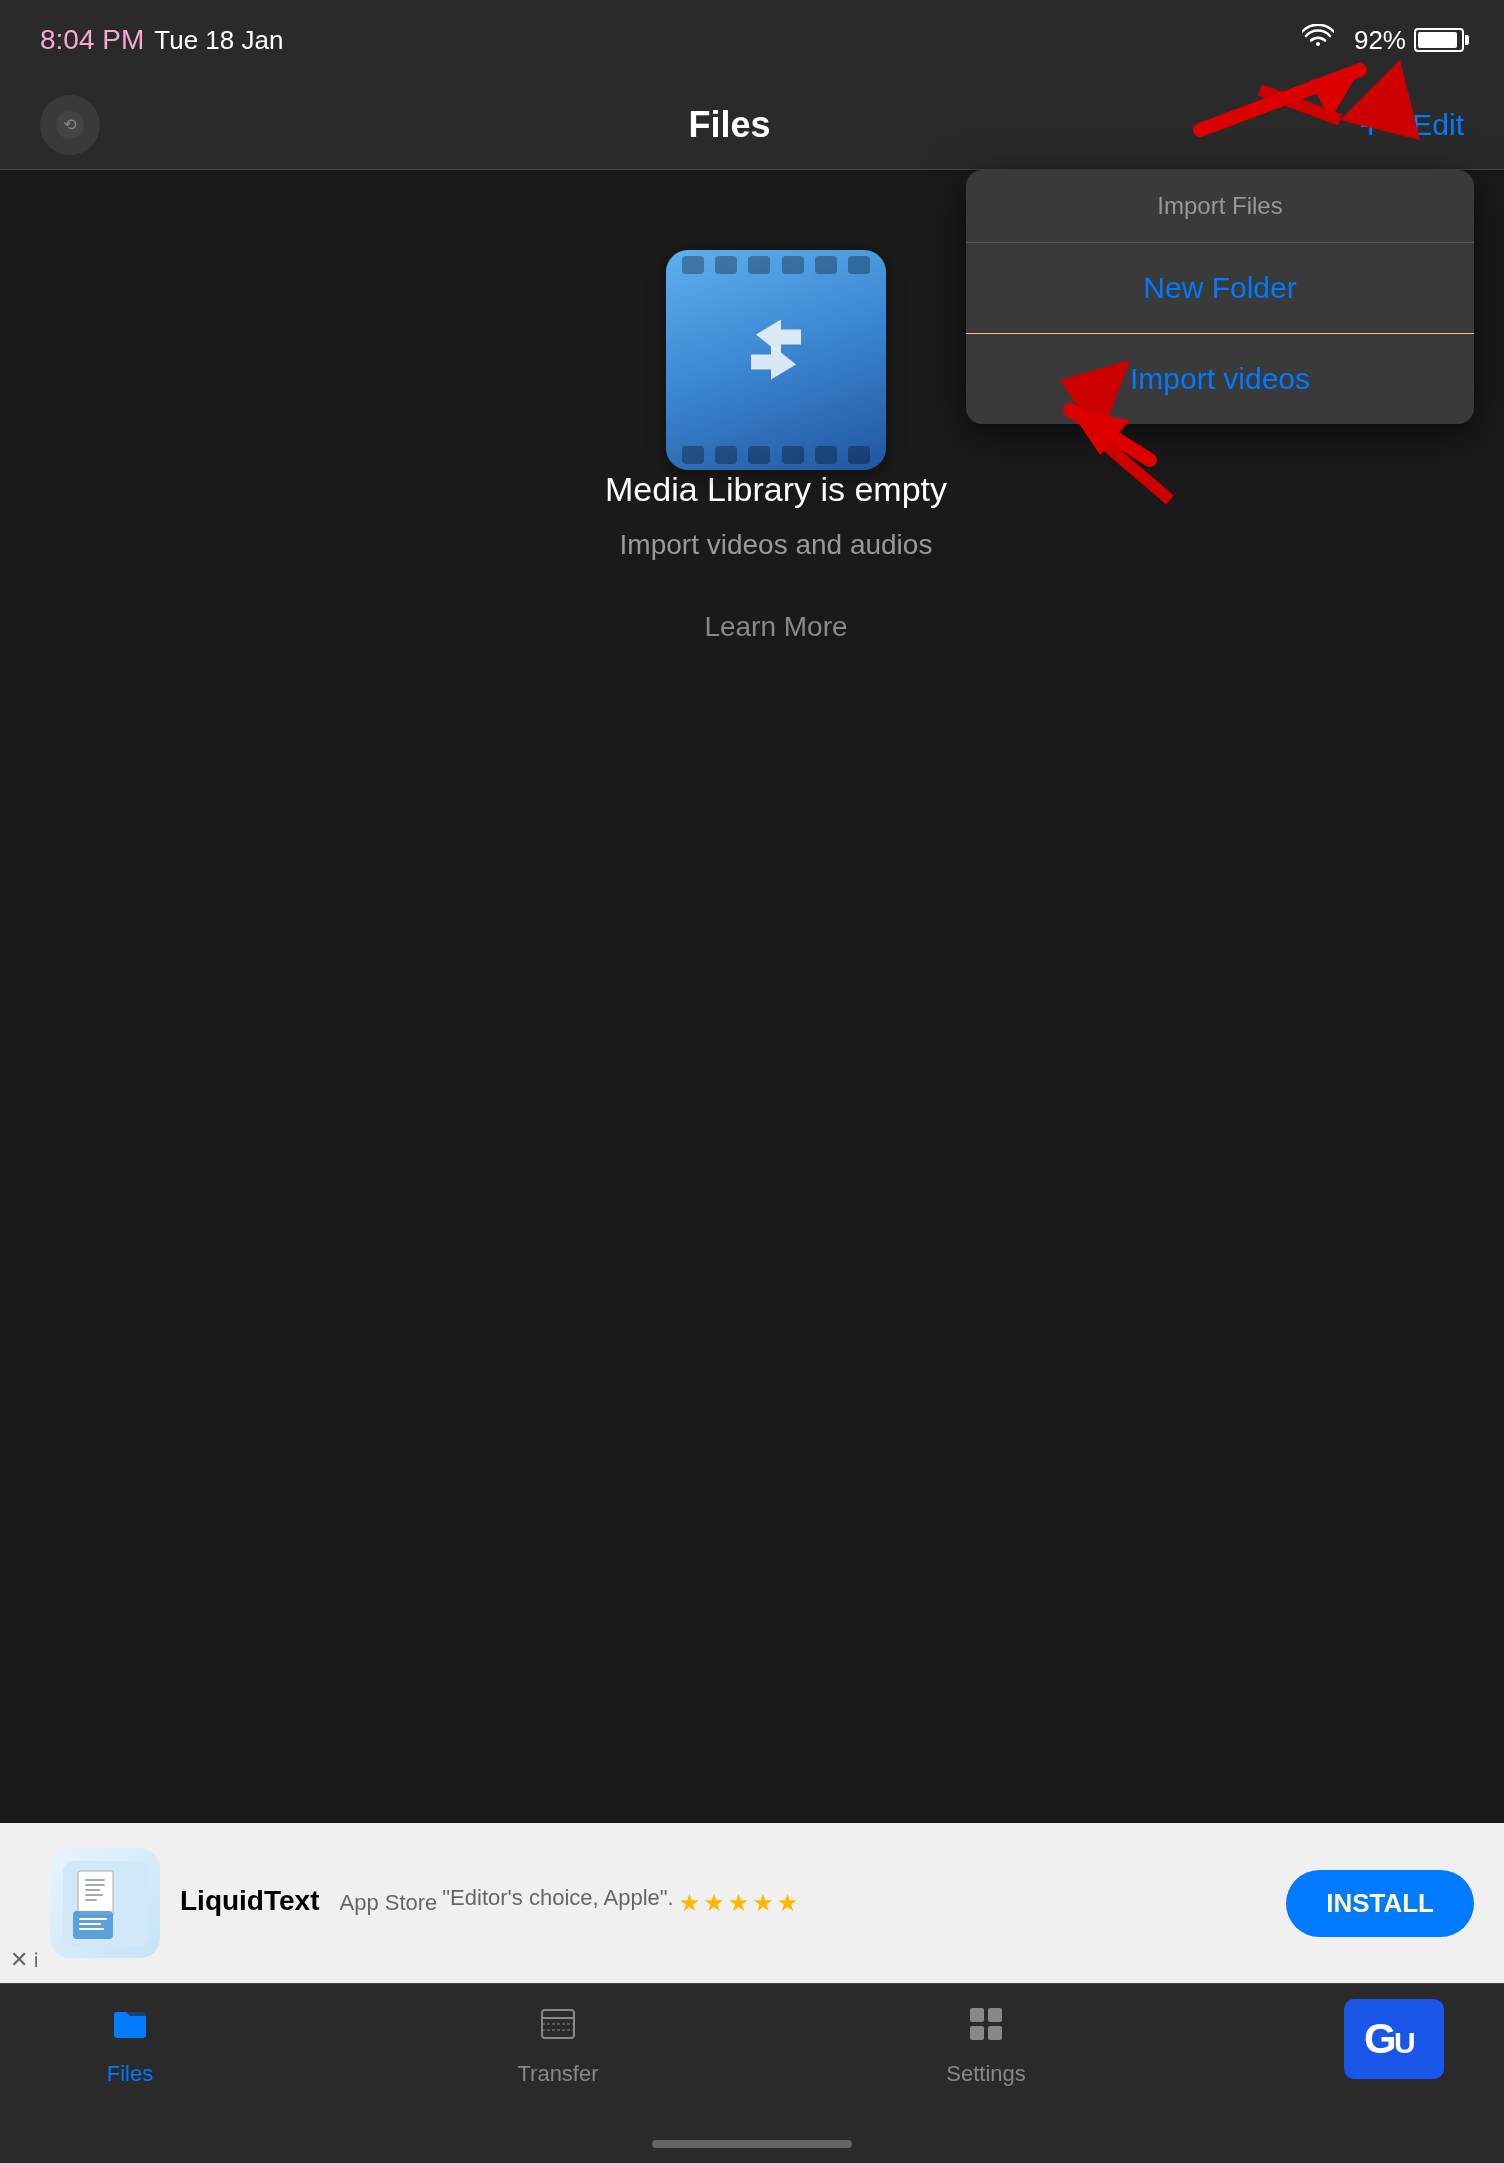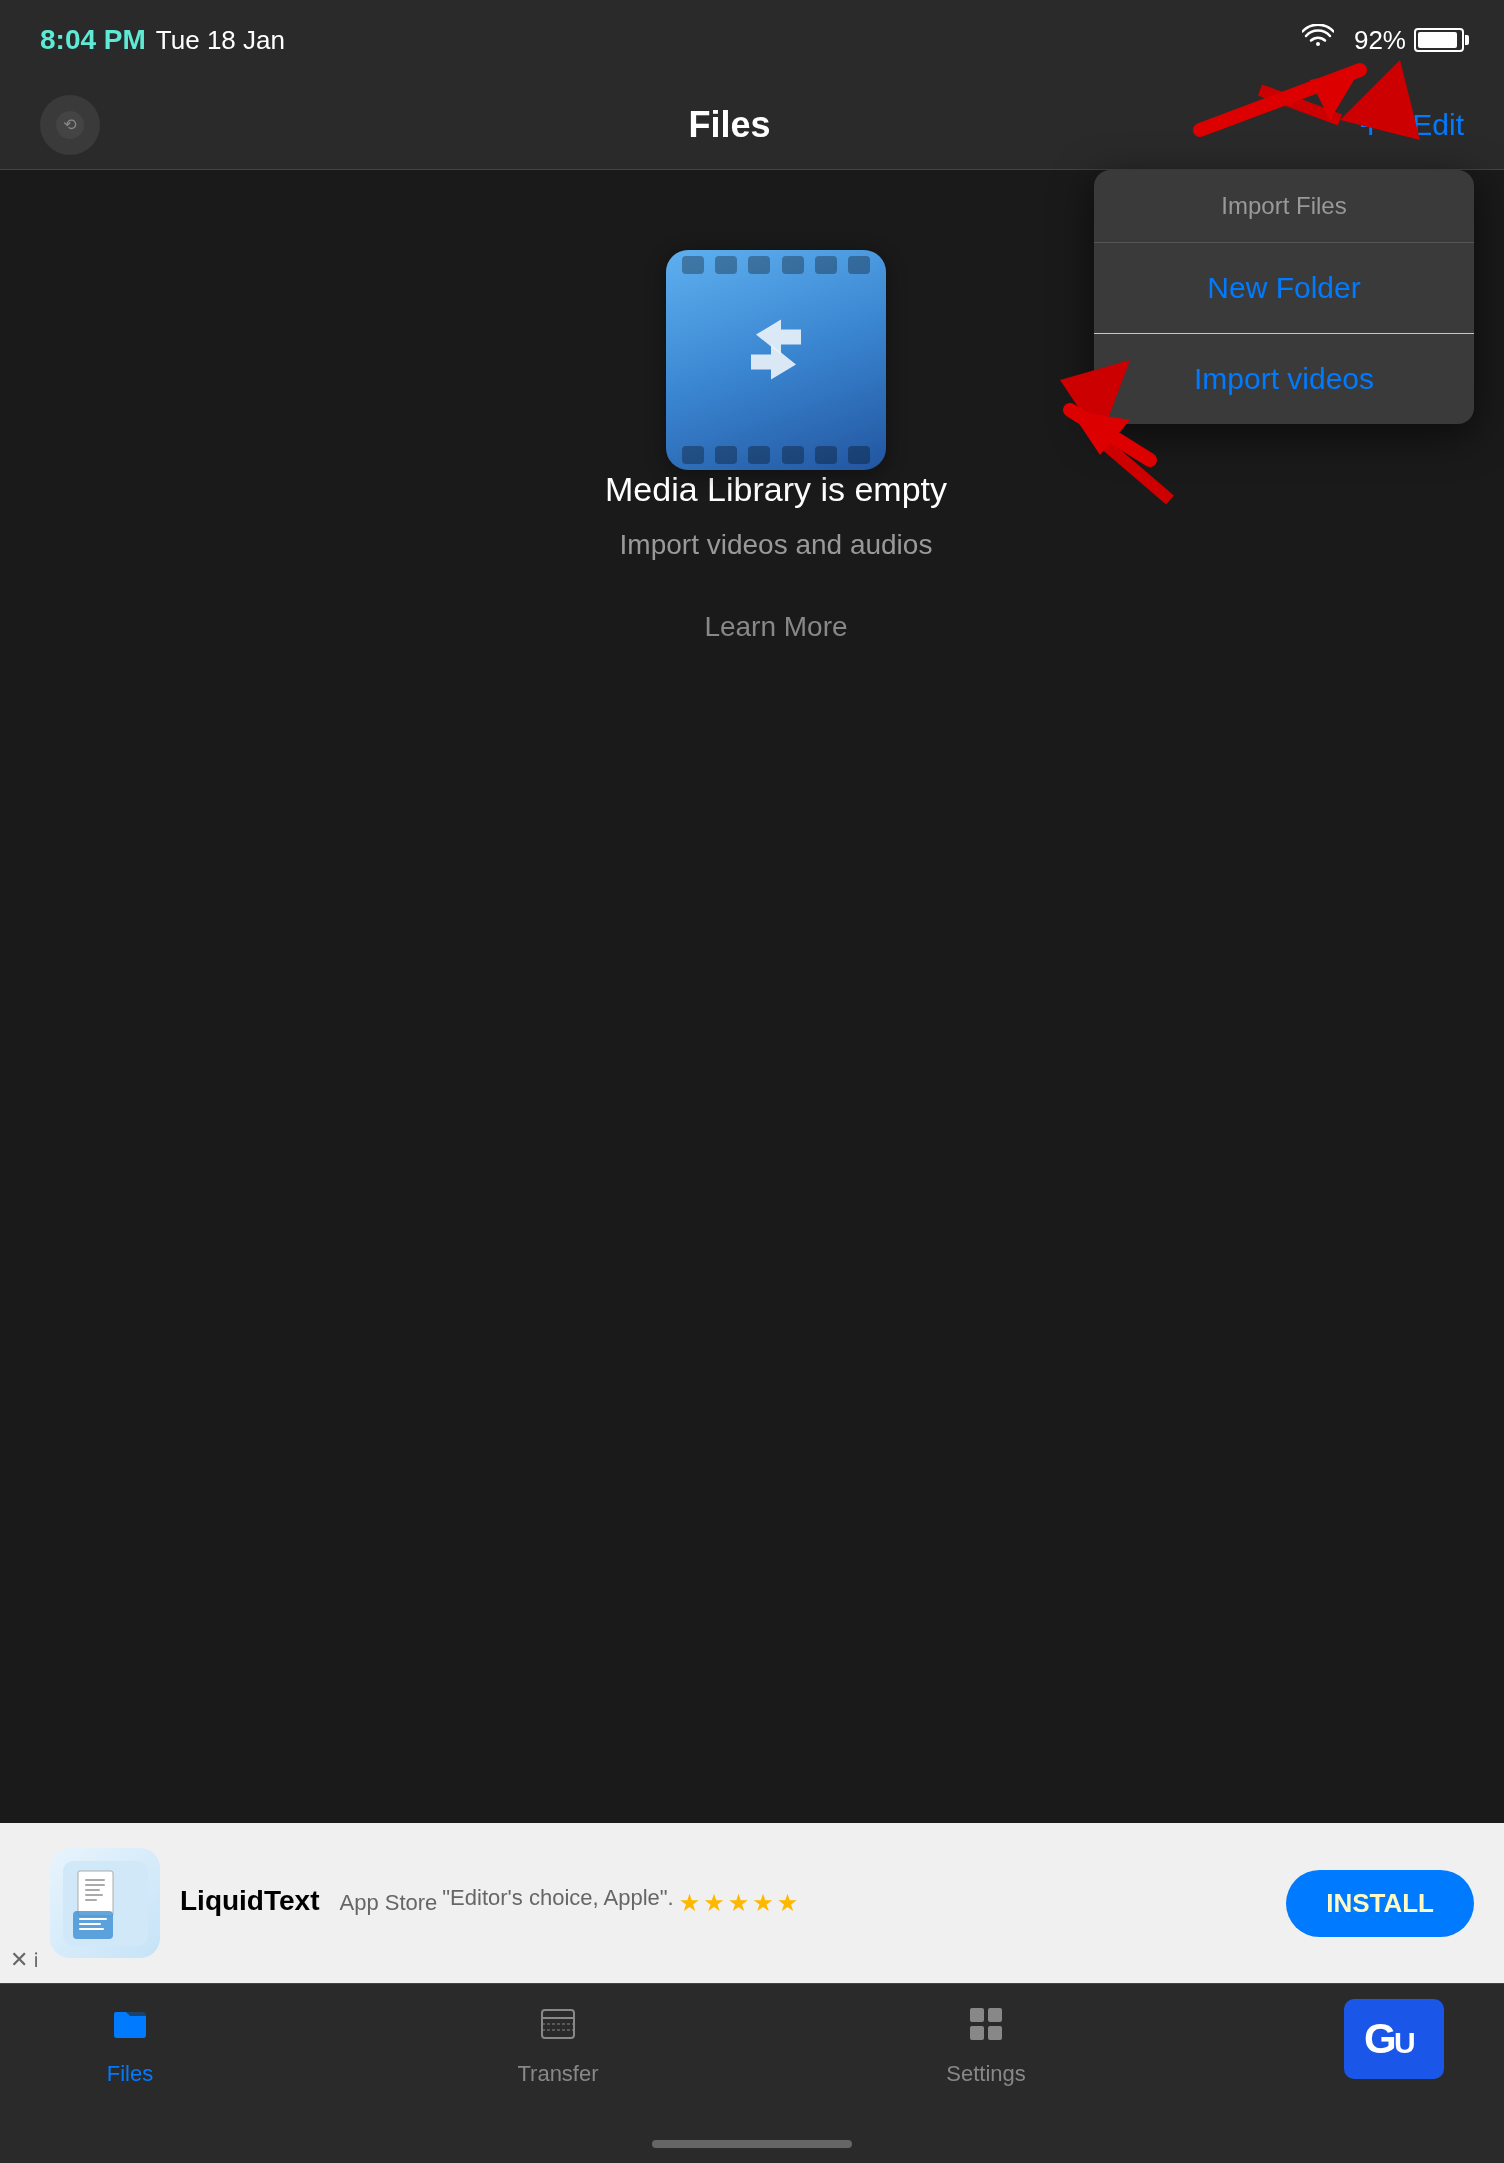--- a/index.html
+++ b/index.html
@@ -24,23 +24,23 @@
       padding: 0 40px;
     }
 
     .status-bar-left {
       display: flex;
       align-items: center;
       gap: 10px;
     }
 
     .status-time {
-      color: #5eead4;
+      color: #f9a8d4;
       font-size: 28px;
-      font-weight: 700;
+      font-weight: 400;
       text-align: center;
     }
 
     .status-date {
       color: #ffffff;
       font-size: 26px;
       font-weight: 400;
     }
 
     .status-bar-right {
@@ -178,21 +178,21 @@
       color: #888;
       font-size: 28px;
       cursor: pointer;
     }
 
     
     .dropdown-menu {
       position: absolute;
       top: 170px;
       right: 30px;
-      width: 380px;
+      width: 508px;
       background: #3a3a3a;
       border-radius: 16px;
       overflow: hidden;
       z-index: 200;
       box-shadow: 0 10px 40px rgba(0,0,0,0.6);
     }
 
     .dropdown-header {
       padding: 22px 30px;
       border-bottom: 1px solid #555;

